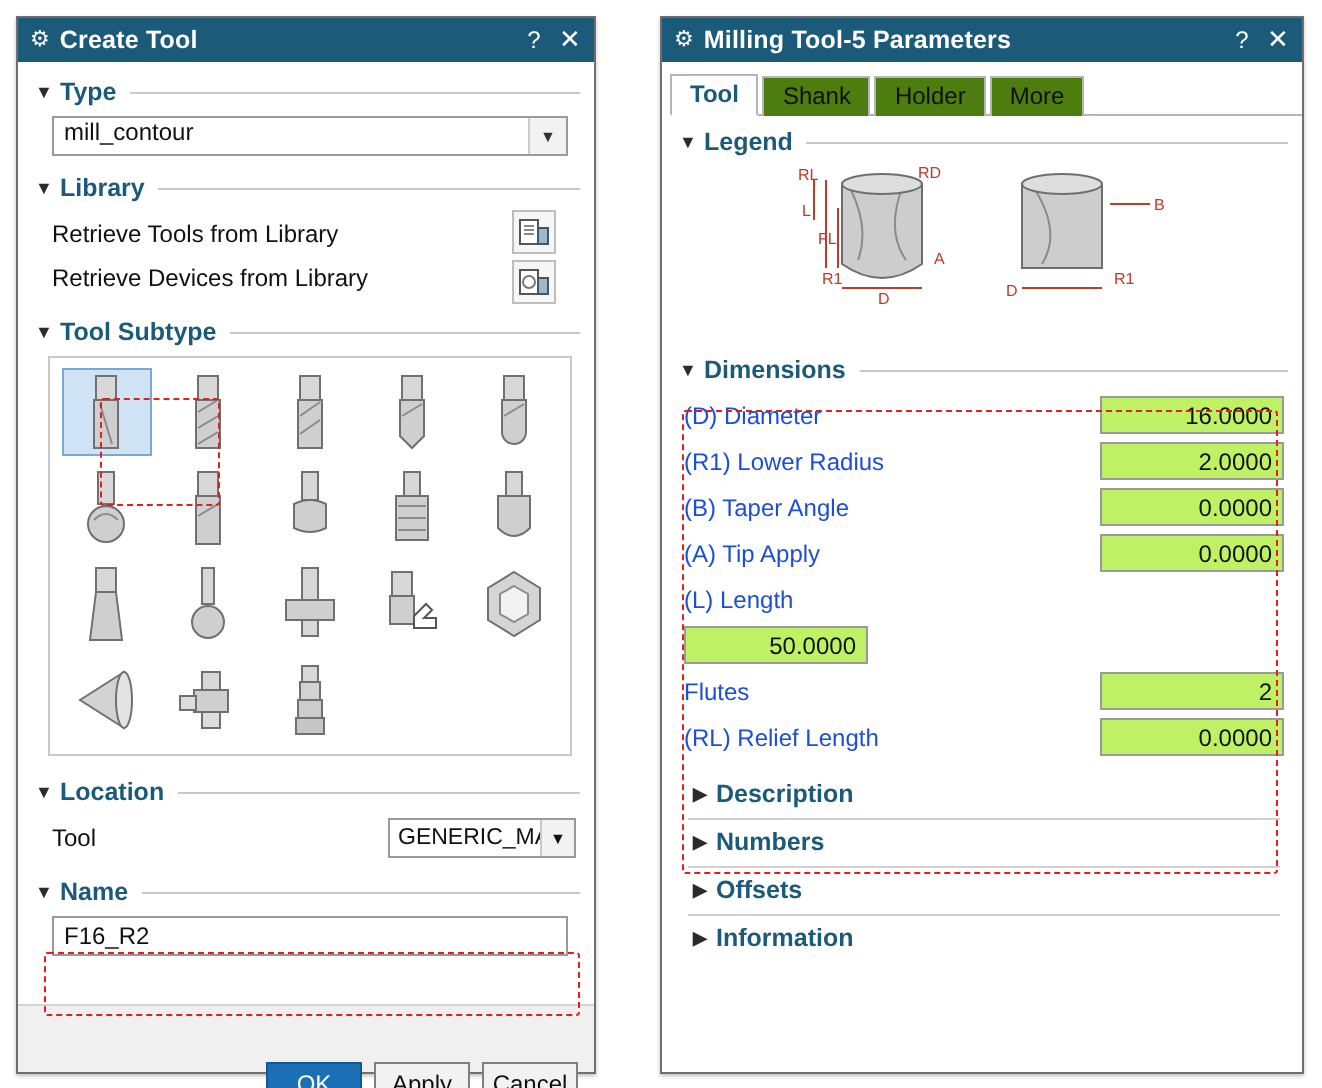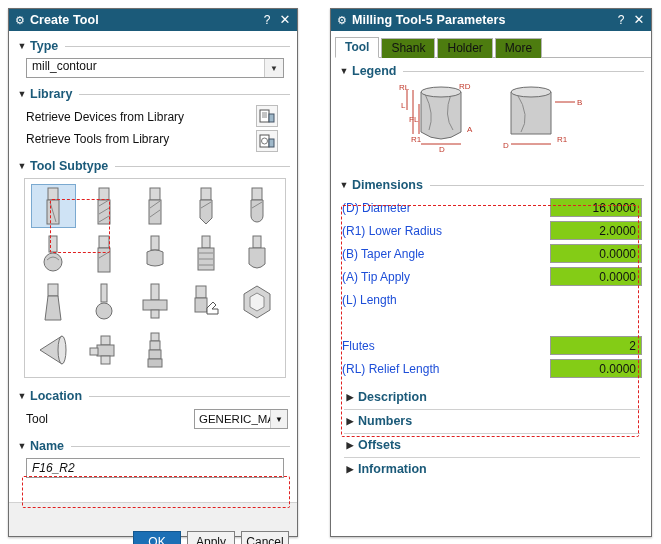--- a/index.html
+++ b/index.html
@@ -155,21 +155,21 @@
     display:flex;align-items:center;justify-content:center;padding:2px 0 4px 0;
   }
 
   
   .dim-list{padding:2px 2px 2px 4px;}
   .dim-row{
     display:flex;align-items:center;height:23px;
   }
   .dim-row .dname{flex:1;font-size:12px;color:#1d4ed8;}
   .dim-row .dval{
-    width:92px;height:19px;border:1px solid #9a9a9a;background:#84cc16;
+    width:92px;height:19px;border:1px solid #9a9a9a;background:#bef264;
     text-align:right;padding-right:5px;font-size:12px;line-height:19px;
     box-sizing:border-box;
   }
 
   .collapsed-head{
     display:flex;align-items:center;color:#1b5a79;font-weight:bold;font-size:12.5px;
     padding:4px 0;
   }
   .collapsed-head .tri{width:12px;display:inline-block;color:#2b2b2b;font-size:9px;margin-right:2px;text-align:center;}
   .hr{height:1px;background:#d0d0d0;margin:1px 0 0 0;}
@@ -205,24 +205,24 @@
       </div>
 
       <div class="section">
         <div class="sec-head">
           <span class="tri">▼</span>
           <span>Library</span>
           <span class="sec-rule"></span>
         </div>
         <div class="sec-body" style="position:relative;padding-left:10px;">
           <div class="lib-row">
+            <span>Retrieve Tools from Library</span>
+          </div>
+          <div class="lib-row">
             <span>Retrieve Devices from Library</span>
-          </div>
-          <div class="lib-row">
-            <span>Retrieve Tools from Library</span>
           </div>
           <div class="lib-icons" style="top:2px;">
             <div class="lib-btn">
               <svg width="16" height="16" viewBox="0 0 16 16" aria-hidden="true">
                 <rect x="1" y="2" width="9" height="12" fill="#fff" stroke="#555"></rect>
                 <line x1="3" y1="5" x2="8" y2="5" stroke="#888"></line>
                 <line x1="3" y1="7" x2="8" y2="7" stroke="#888"></line>
                 <line x1="3" y1="9" x2="8" y2="9" stroke="#888"></line>
                 <rect x="10" y="6" width="5" height="8" fill="#9fb8c9" stroke="#456"></rect>
               </svg>
@@ -404,21 +404,21 @@
           </div>
         </div>
       </div>
 
       <div class="section">
         <div class="sec-head">
           <span class="tri">▼</span>
           <span>Name</span>
           <span class="sec-rule"></span>
         </div>
-        <div class="sec-body" style="padding-left:10px;padding-right:4px;font-style:italic;">
+        <div class="sec-body" style="padding-left:10px;padding-right:4px;">
           <div class="text-input" style="width:258px;">
             <span>F16_R2</span>
           </div>
         </div>
       </div>
 
     </div>
 
     <div class="dash" style="left:41px;top:190px;width:58px;height:52px;"></div>
     <div class="dash" style="left:13px;top:467px;width:266px;height:30px;"></div>
@@ -511,20 +511,21 @@
             <span class="dval">0.0000</span>
           </div>
           <div class="dim-row">
             <span class="dname">(A) Tip Apply</span>
             <span class="dval">0.0000</span>
           </div>
           <div class="dim-row">
             <span class="dname">(L) Length</span>
           </div>
           <div class="dim-row">
+            <span class="dval">50.0000</span>
           </div>
           <div class="dim-row">
             <span class="dname">Flutes</span>
             <span class="dval">2</span>
           </div>
           <div class="dim-row">
             <span class="dname">(RL) Relief Length</span>
             <span class="dval">0.0000</span>
           </div>
         </div>

